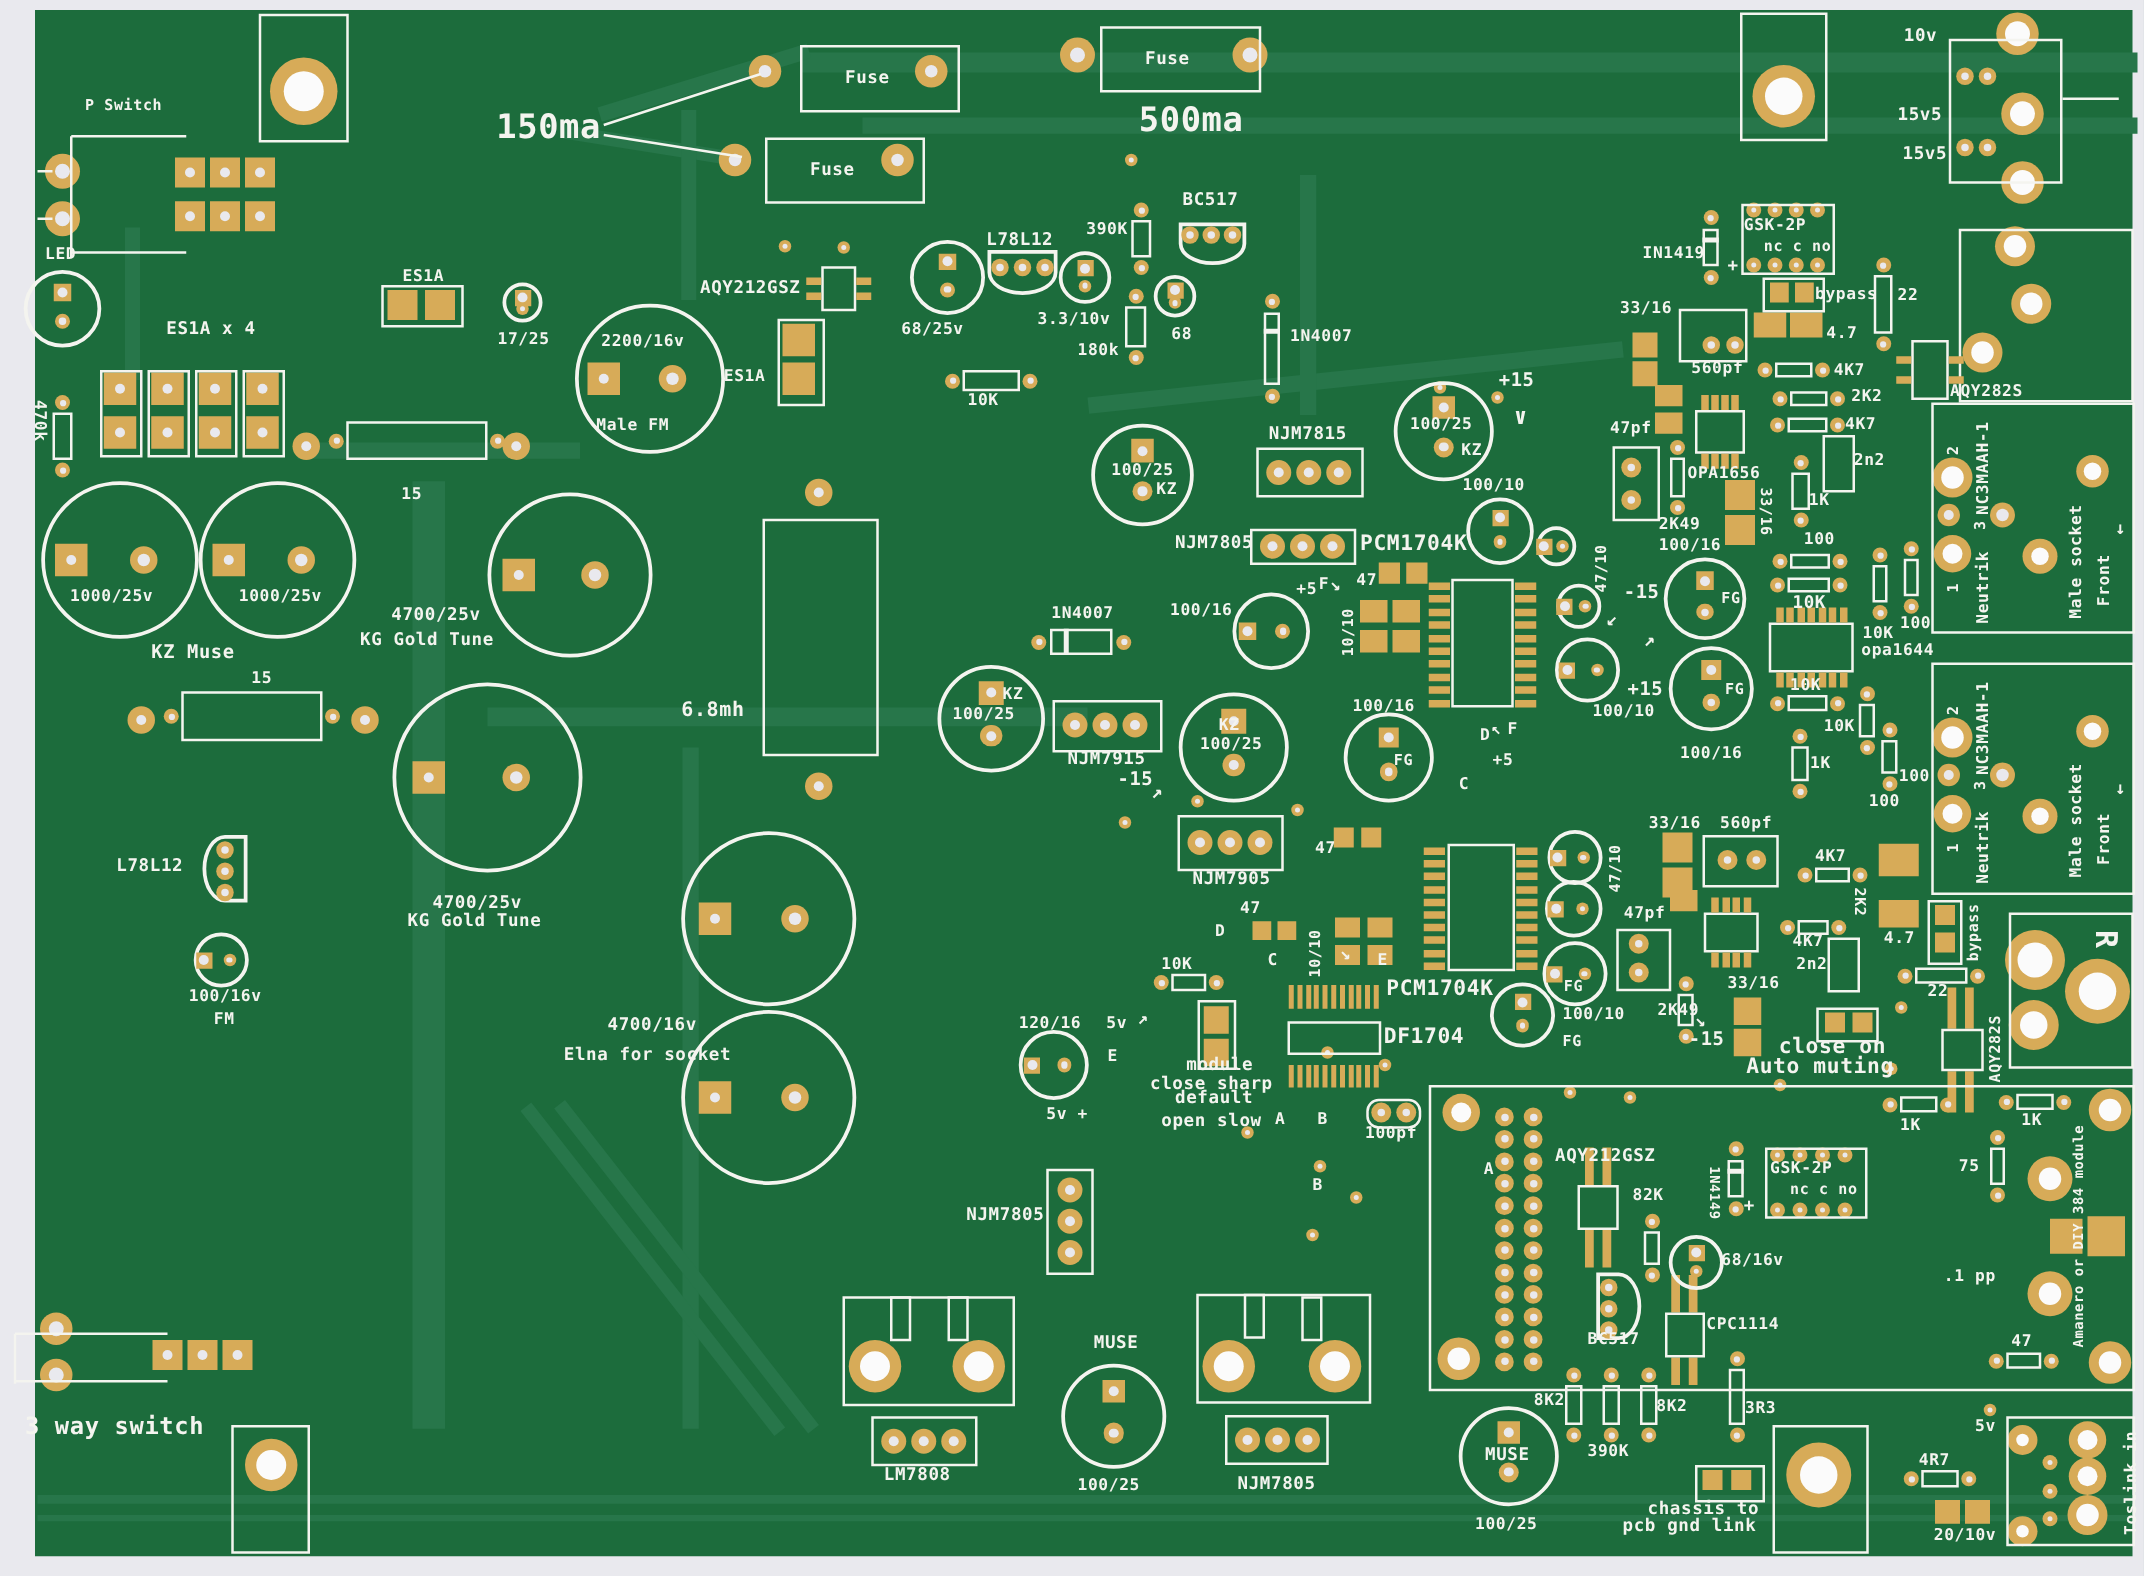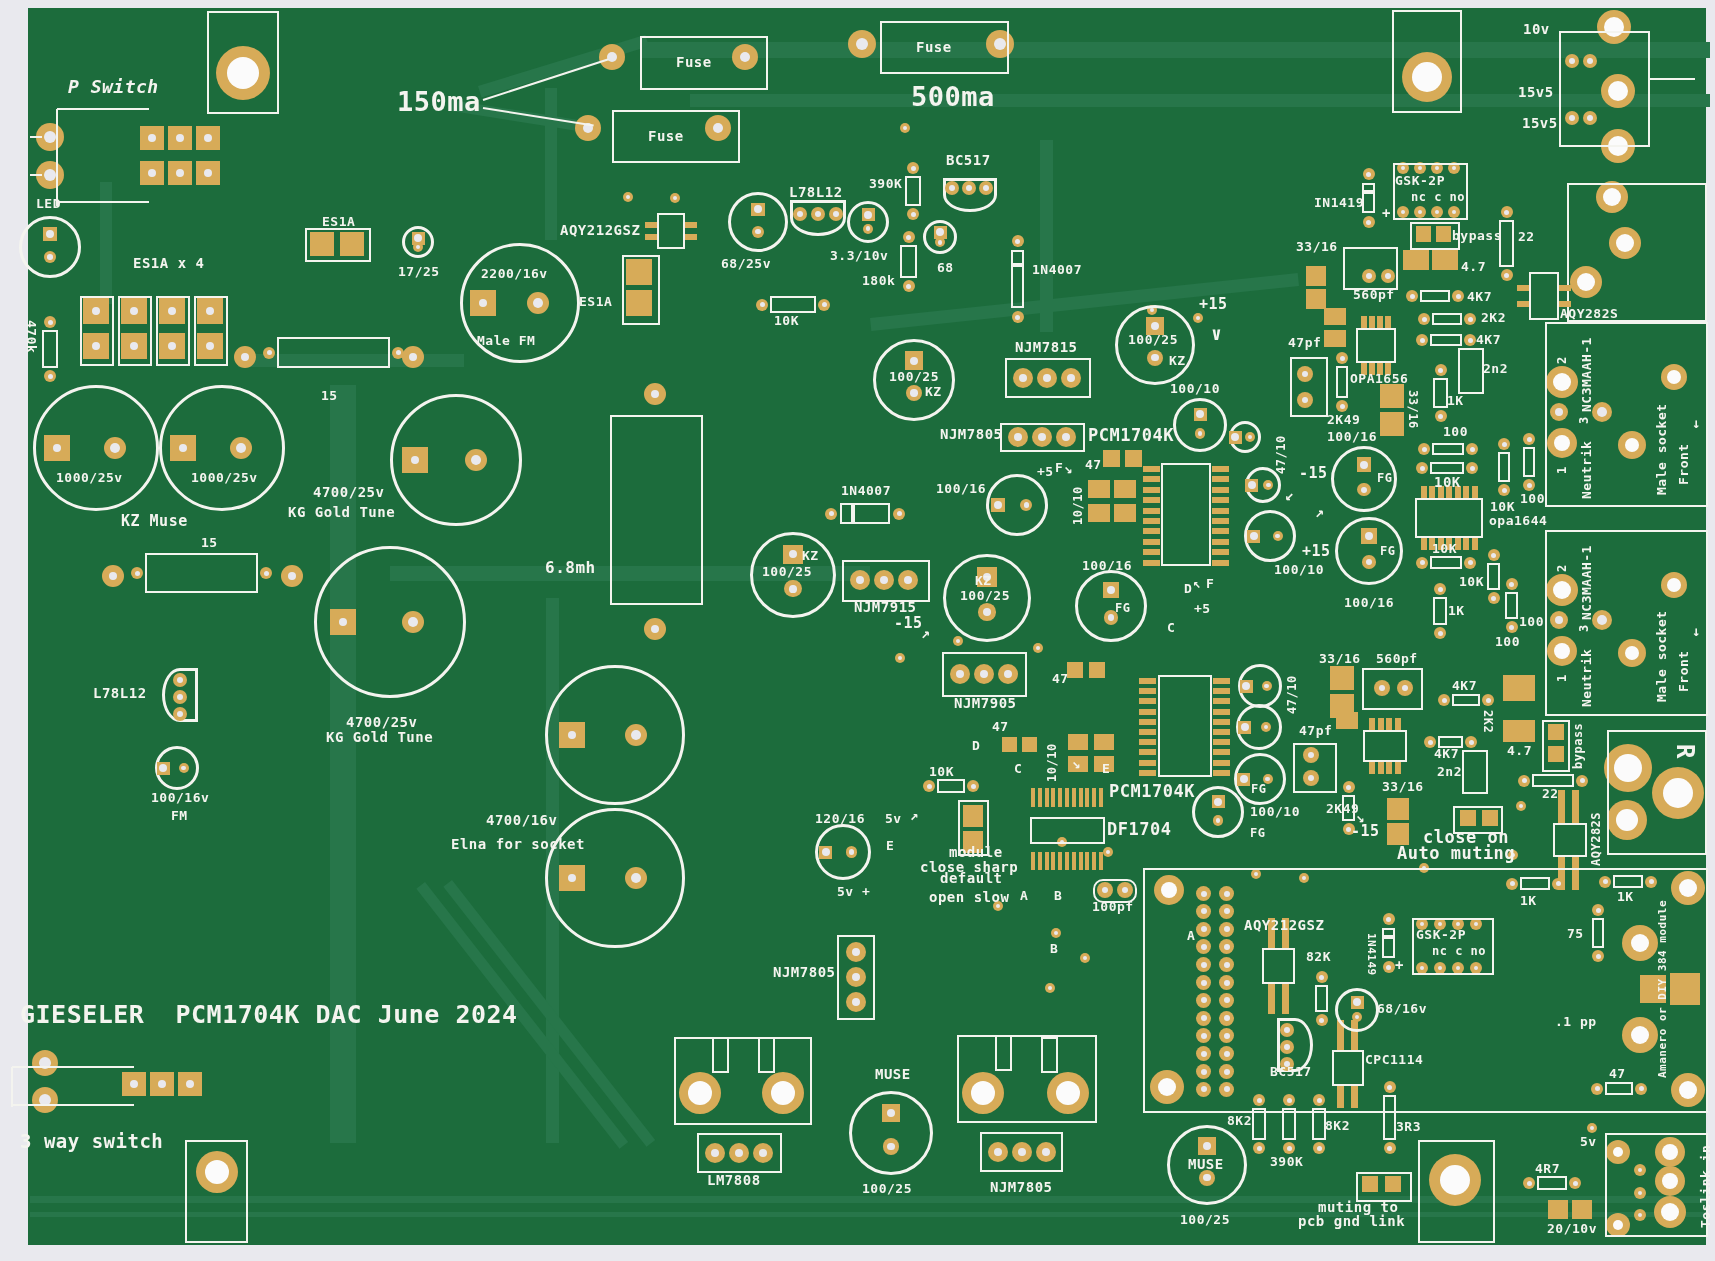--- a/index.html
+++ b/index.html
@@ -1329,21 +1329,21 @@
     <div class="ln" style="left: 483px; top: 107px; width: 112px; height: 2px; transform: rotate(9deg);"></div>
     <div class="ln" style="left: 57px; top: 108px; width: 92px; height: 2px; transform: rotate(0deg);"></div>
     <div class="ln" style="left: 57px; top: 108px; width: 97px; height: 2px; transform: rotate(90deg);"></div>
     <div class="ln" style="left: 57px; top: 201px; width: 92px; height: 2px; transform: rotate(0deg);"></div>
     <div class="ln" style="left: 12px; top: 1066px; width: 122px; height: 2px; transform: rotate(0deg);"></div>
     <div class="ln" style="left: 12px; top: 1066px; width: 40px; height: 2px; transform: rotate(90deg);"></div>
     <div class="ln" style="left: 12px; top: 1104px; width: 122px; height: 2px; transform: rotate(0deg);"></div>
     <div class="ln" style="left: 30px; top: 136px; width: 12px; height: 2px; transform: rotate(0deg);"></div>
     <div class="ln" style="left: 30px; top: 174px; width: 12px; height: 2px; transform: rotate(0deg);"></div>
     <div class="ln" style="left: 1650px; top: 78px; width: 45px; height: 2px; transform: rotate(0deg);"></div>
-    <span class="lbl" style="left: 68px; top: 78px; font-size: 18px; font-style: italic;">P Switch</span>
+    <span class="lbl" style="left: 68px; top: 78px; font-size: 12px;">P Switch</span>
     <span class="lbl" style="left: 36px; top: 197px; font-size: 13px;">LED</span>
     <span class="lbl" style="left: 133px; top: 256px; font-size: 14px;">ES1A x 4</span>
     <span class="lbl r90" style="left: 38px; top: 320px; font-size: 13px;">470k</span>
     <span class="lbl" style="left: 322px; top: 215px; font-size: 13px;">ES1A</span>
     <span class="lbl" style="left: 398px; top: 265px; font-size: 13px;">17/25</span>
     <span class="lbl" style="left: 560px; top: 223px; font-size: 14px;">AQY212GSZ</span>
     <span class="lbl" style="left: 481px; top: 267px; font-size: 13px;">2200/16v</span>
     <span class="lbl" style="left: 477px; top: 334px; font-size: 13px;">Male FM</span>
     <span class="lbl" style="left: 579px; top: 295px; font-size: 13px;">ES1A</span>
     <span class="lbl" style="left: 397px; top: 88px; font-size: 27px;">150ma</span>
@@ -1449,21 +1449,20 @@
     <span class="lbl" style="left: 1250px; top: 827px; font-size: 12px;">FG</span>
     <span class="lbl" style="left: 1326px; top: 802px; font-size: 13px;">2K49</span>
     <span class="lbl" style="left: 1351px; top: 824px; font-size: 15px;">-15</span>
     <span class="lbl" style="left: 1356px; top: 810px; font-size: 14px;">↘</span>
     <span class="lbl" style="left: 773px; top: 965px; font-size: 14px;">NJM7805</span>
     <span class="lbl" style="left: 1050px; top: 942px; font-size: 13px;">B</span>
     <span class="lbl" style="left: 875px; top: 1067px; font-size: 14px;">MUSE</span>
     <span class="lbl" style="left: 862px; top: 1182px; font-size: 13px;">100/25</span>
     <span class="lbl" style="left: 707px; top: 1173px; font-size: 14px;">LM7808</span>
     <span class="lbl" style="left: 990px; top: 1180px; font-size: 14px;">NJM7805</span>
-    <span class="lbl" style="left: 20px; top: 1002px; font-size: 25px;">GIESELER  PCM1704K DAC June 2024</span>
     <span class="lbl" style="left: 20px; top: 1132px; font-size: 19px;">3 way switch</span>
     <span class="lbl" style="left: 1523px; top: 22px; font-size: 14px;">10v</span>
     <span class="lbl" style="left: 1518px; top: 85px; font-size: 14px;">15v5</span>
     <span class="lbl" style="left: 1522px; top: 116px; font-size: 14px;">15v5</span>
     <span class="lbl" style="left: 1395px; top: 174px; font-size: 13px;">GSK-2P</span>
     <span class="lbl" style="left: 1411px; top: 191px; font-size: 12px;">nc c no</span>
     <span class="lbl" style="left: 1314px; top: 196px; font-size: 13px;">IN1419</span>
     <span class="lbl" style="left: 1382px; top: 206px; font-size: 14px;">+</span>
     <span class="lbl" style="left: 1452px; top: 229px; font-size: 13px;">bypass</span>
     <span class="lbl" style="left: 1518px; top: 230px; font-size: 13px;">22</span>
@@ -1534,17 +1533,17 @@
     <span class="lbl" style="left: 1395px; top: 958px; font-size: 14px;">+</span>
     <span class="lbl" style="left: 1416px; top: 928px; font-size: 13px;">GSK-2P</span>
     <span class="lbl" style="left: 1432px; top: 945px; font-size: 12px;">nc c no</span>
     <span class="lbl" style="left: 1377px; top: 1002px; font-size: 13px;">68/16v</span>
     <span class="lbl" style="left: 1270px; top: 1065px; font-size: 13px;">BC517</span>
     <span class="lbl" style="left: 1365px; top: 1053px; font-size: 13px;">CPC1114</span>
     <span class="lbl" style="left: 1227px; top: 1114px; font-size: 13px;">8K2</span>
     <span class="lbl" style="left: 1325px; top: 1119px; font-size: 13px;">8K2</span>
     <span class="lbl" style="left: 1270px; top: 1155px; font-size: 13px;">390K</span>
     <span class="lbl" style="left: 1396px; top: 1120px; font-size: 13px;">3R3</span>
-    <span class="lbl" style="left: 1318px; top: 1200px; font-size: 14px;">muting to</span>
+    <span class="lbl" style="left: 1318px; top: 1200px; font-size: 14px;">chassis to</span>
     <span class="lbl" style="left: 1298px; top: 1214px; font-size: 14px;">pcb gnd link</span>
     <span class="lbl" style="left: 1188px; top: 1157px; font-size: 14px;">MUSE</span>
     <span class="lbl" style="left: 1180px; top: 1213px; font-size: 13px;">100/25</span>
   </div>
 
 </body></html>

